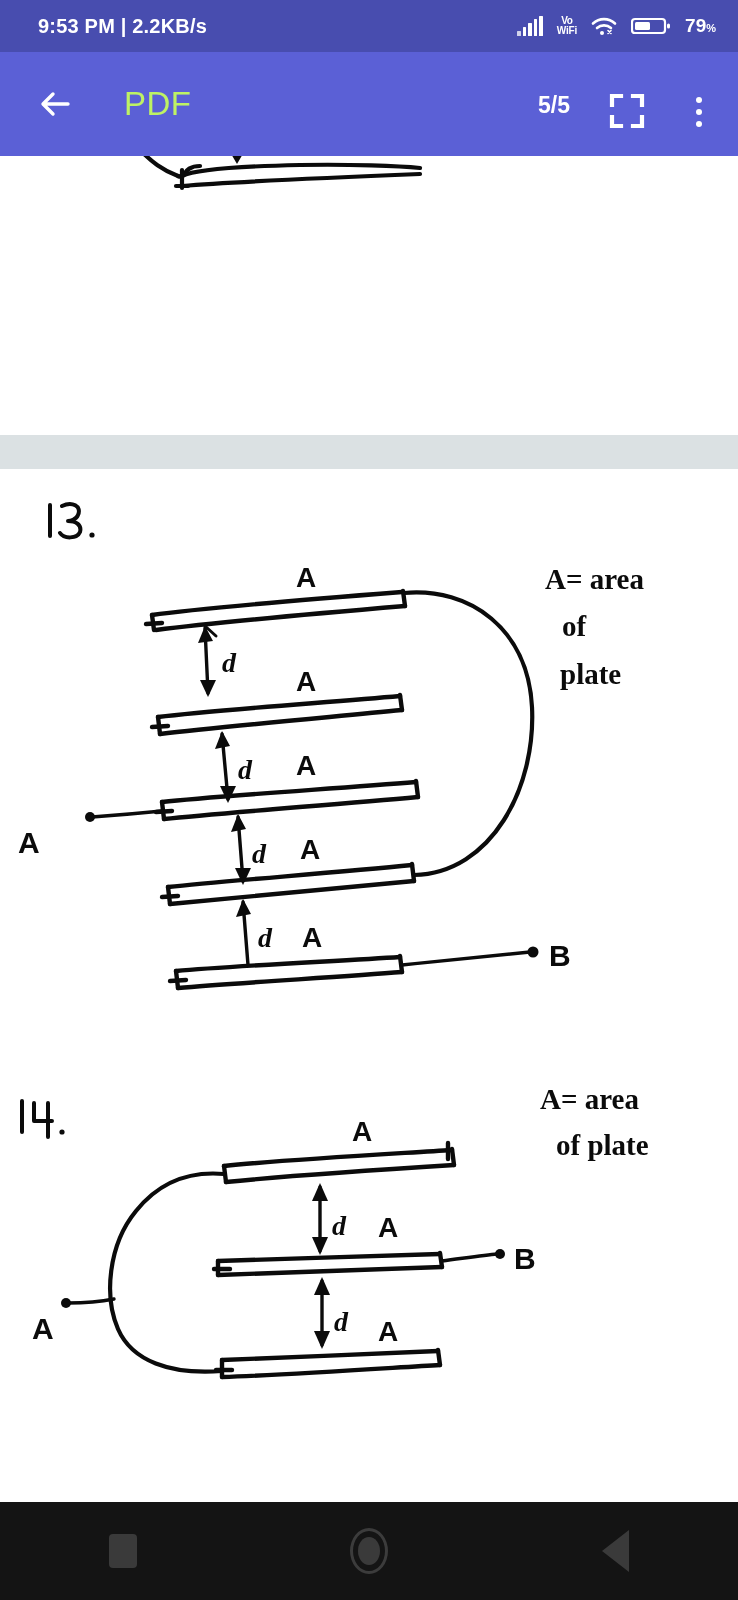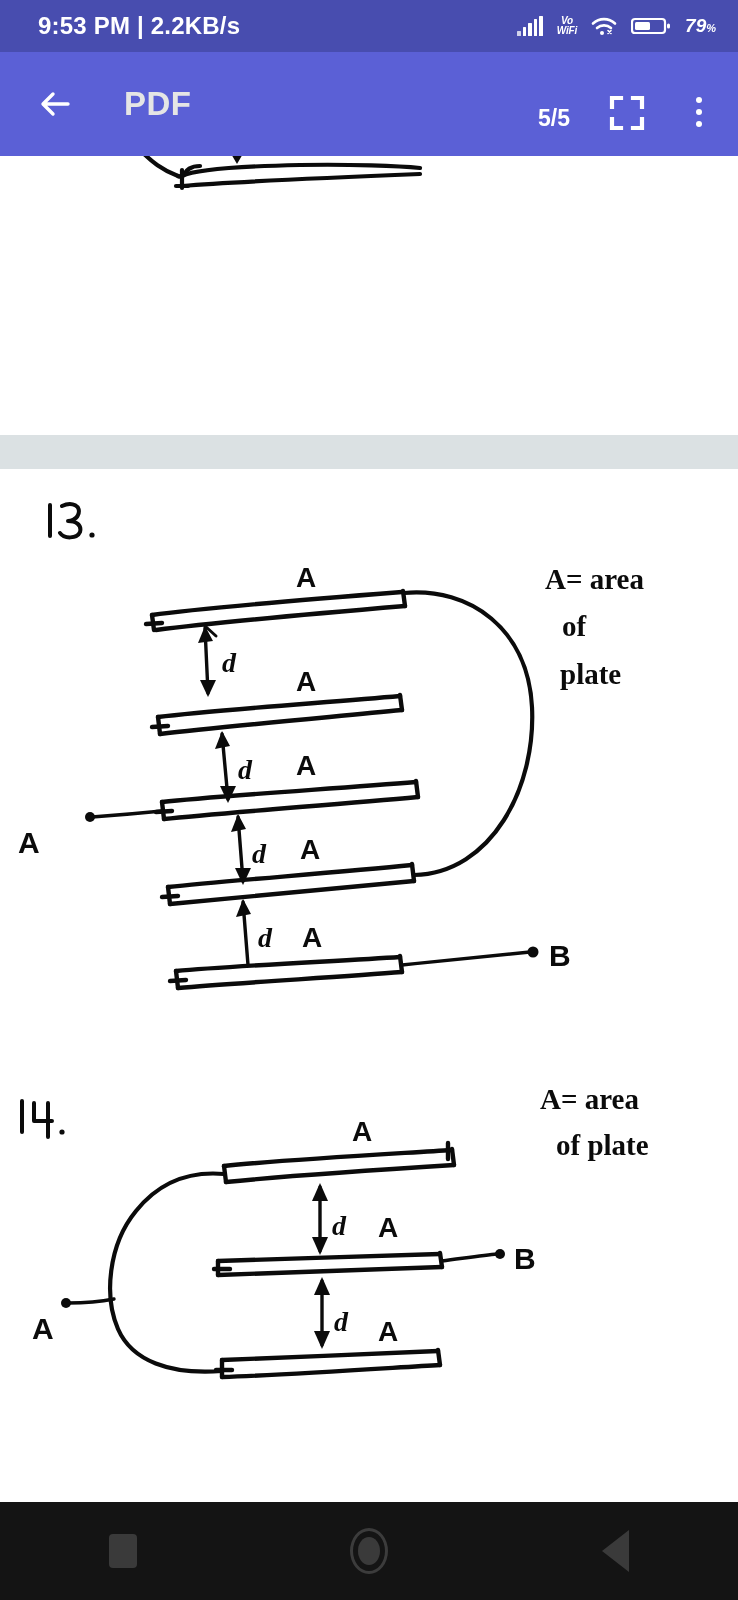--- a/index.html
+++ b/index.html
@@ -20,27 +20,27 @@
   #status-bar {
     position:absolute; left:0; top:0;
     width:738px; height:52px;
     background:#484DAF;
     display:flex; align-items:center;
     justify-content:space-between;
     padding:0 22px 0 38px;
   }
   #status-left {
     color:#ffffff;
-    font-size:24px;
+    font-size:20px;
     font-weight:bold;
     letter-spacing:0.2px;
     white-space:nowrap;
   }
   #status-right {
-    display:flex; align-items:center; gap:14px;font-style:italic;
+    display:flex; align-items:center; gap:14px;
   }
   .sig-bars { display:flex; align-items:flex-end; gap:2px; height:20px; }
   .sig-bars i { display:block; width:3.5px; background:#fff; border-radius:0.5px; }
   .sig-bars i:nth-child(1){ height:5px; opacity:.75; }
   .sig-bars i:nth-child(2){ height:9px; }
   .sig-bars i:nth-child(3){ height:13px; }
   .sig-bars i:nth-child(4){ height:17px; }
   .sig-bars i:nth-child(5){ height:20px; }
   #vowifi {
     color:#fff; font-size:10px; font-weight:bold;
@@ -62,29 +62,29 @@
     background:#5B60D6;
     display:flex; align-items:center;
     padding:0 24px 0 34px;
   }
   #back-arrow {
     width:42px; height:42px;
     flex:0 0 auto;
     cursor:pointer;
   }
   #app-title {
-    color:#e5e5e5;
+    color:#bef264;
     font-size:33px;
-    font-weight:bold;
+    font-weight:normal;
     margin-left:48px;
     letter-spacing:0.5px;
   }
   #app-bar-right {
     margin-left:auto;
-    display:flex; align-items:flex-end; gap:38px;margin-top:16px;
+    display:flex; align-items:flex-start; gap:38px;margin-top:16px;
   }
   #page-indicator {
     color:#ffffff; font-size:23px; font-weight:bold;
   }
   #fullscreen-icon { width:38px; height:38px; cursor:pointer; }
   #overflow-menu {
     width:30px; height:40px;
     display:flex; flex-direction:column;
     align-items:center; justify-content:center; gap:6px;
     cursor:pointer;

